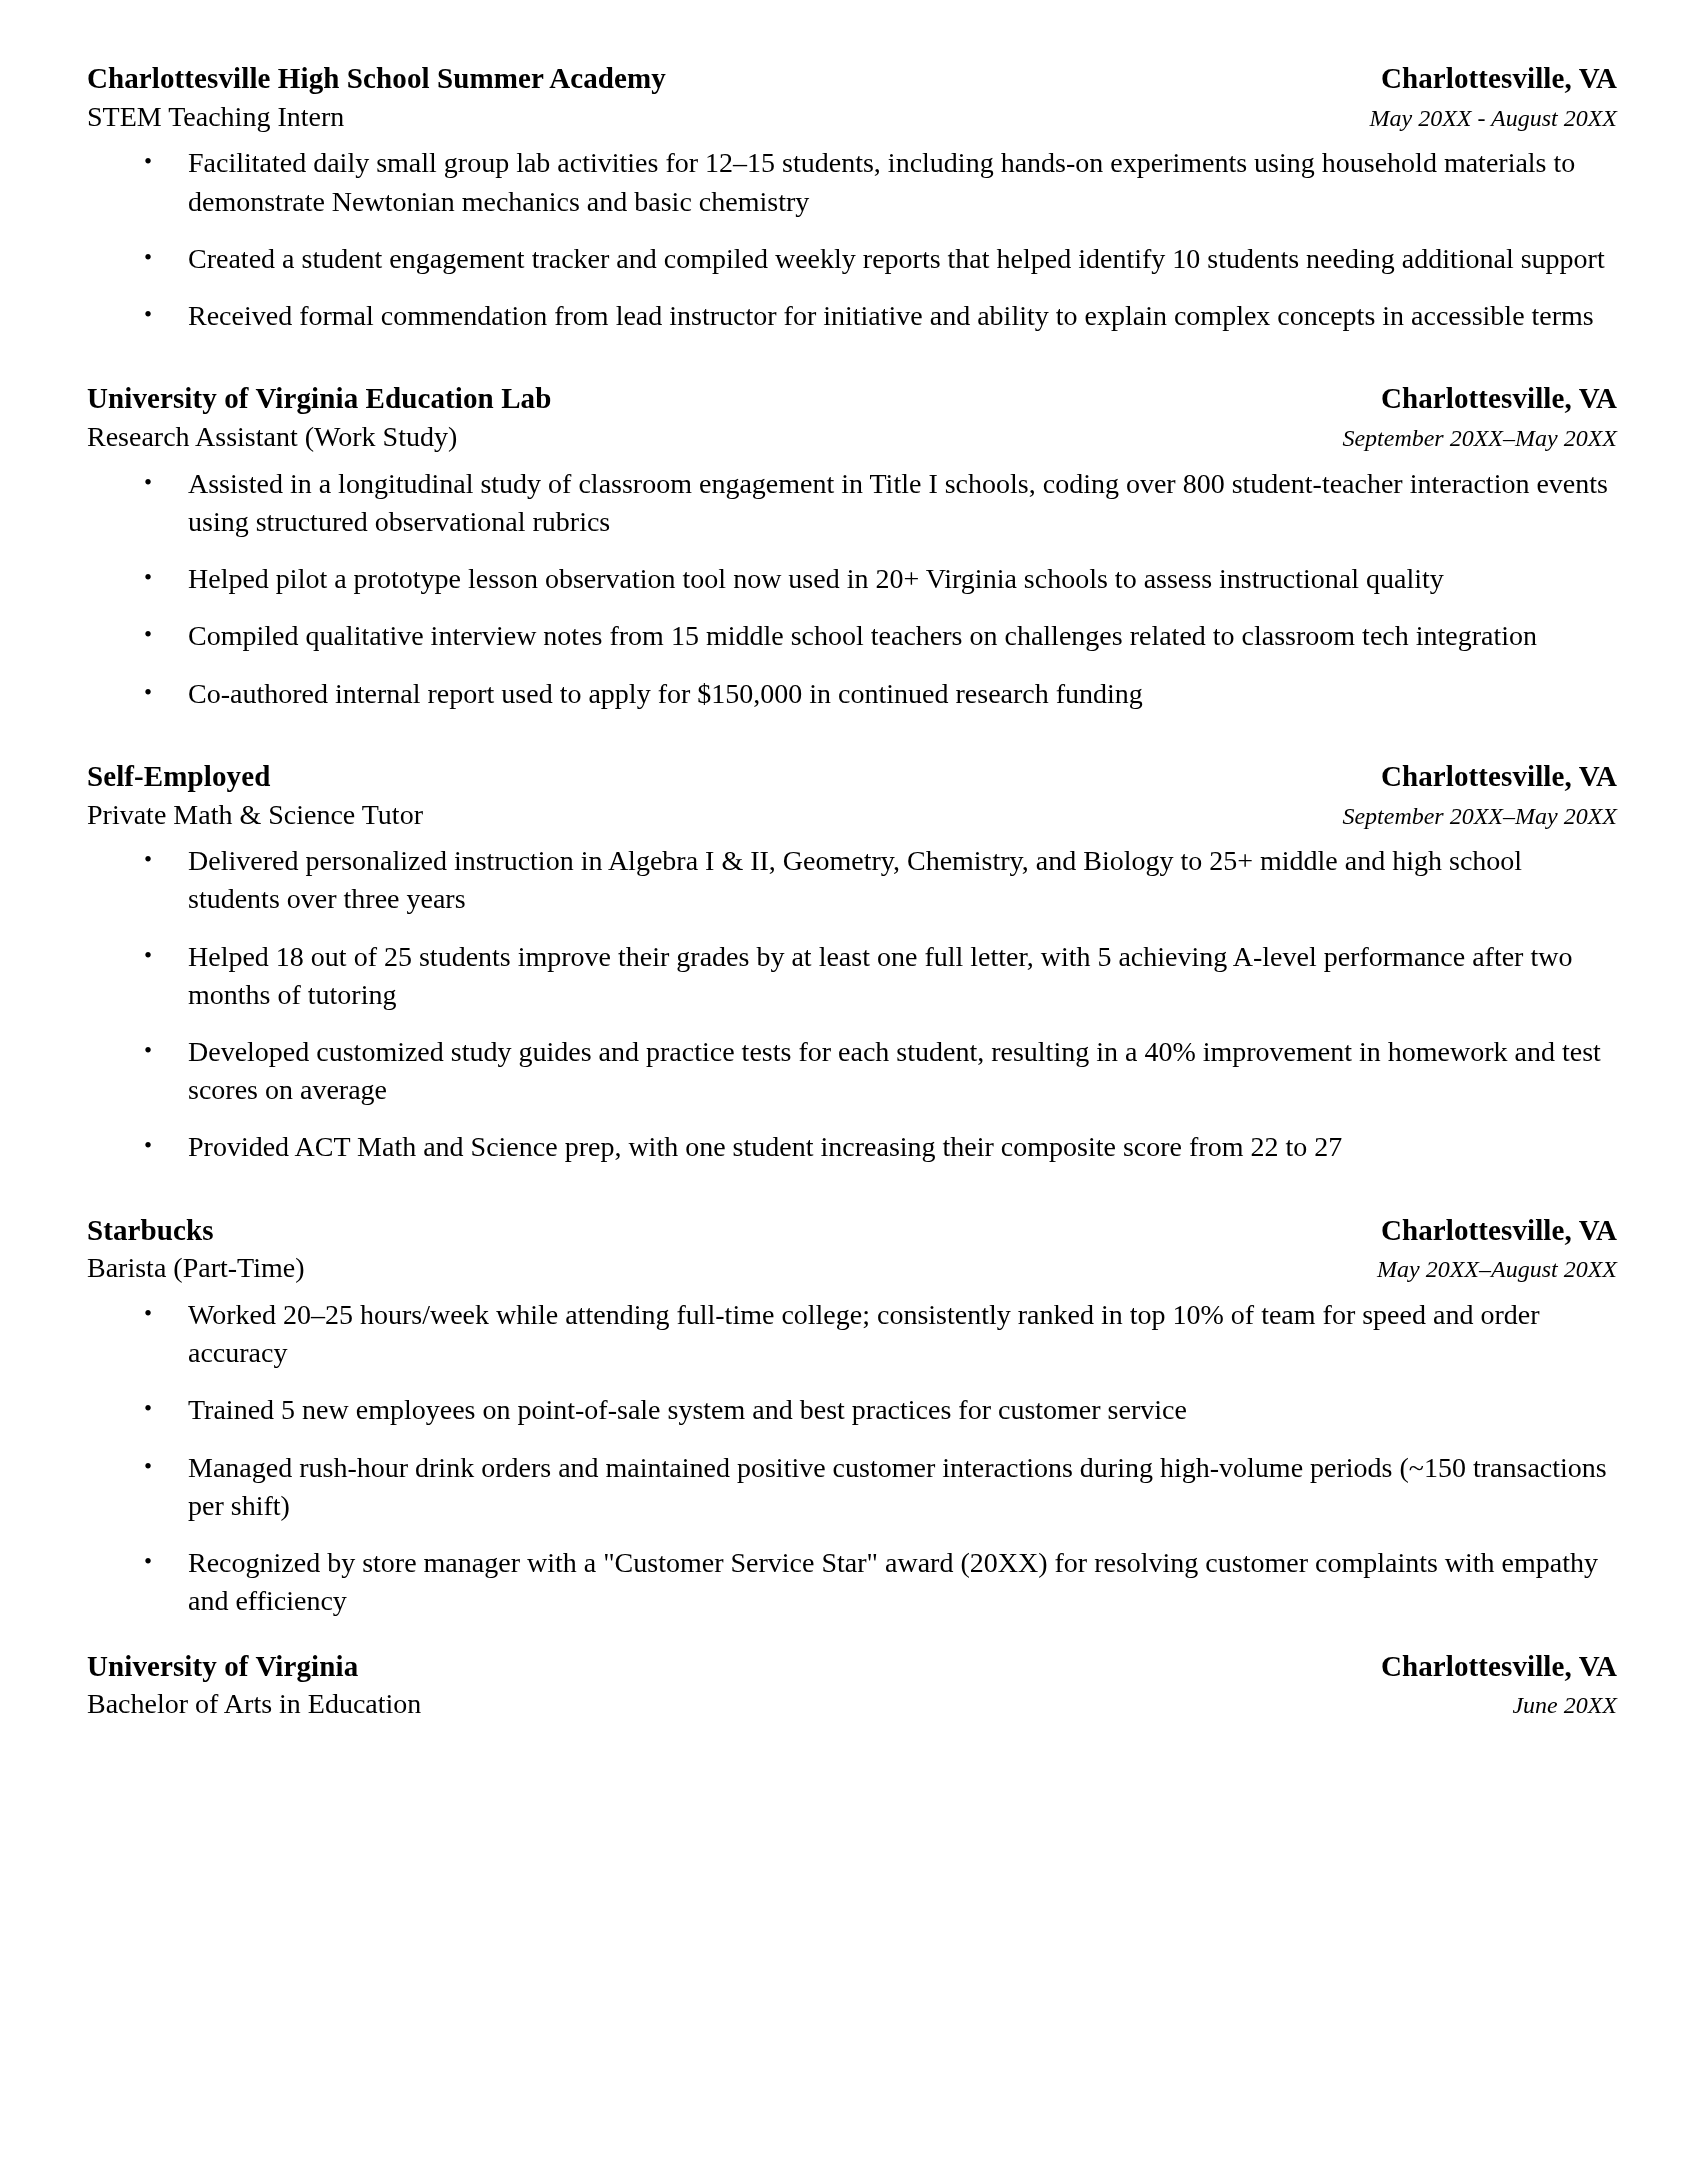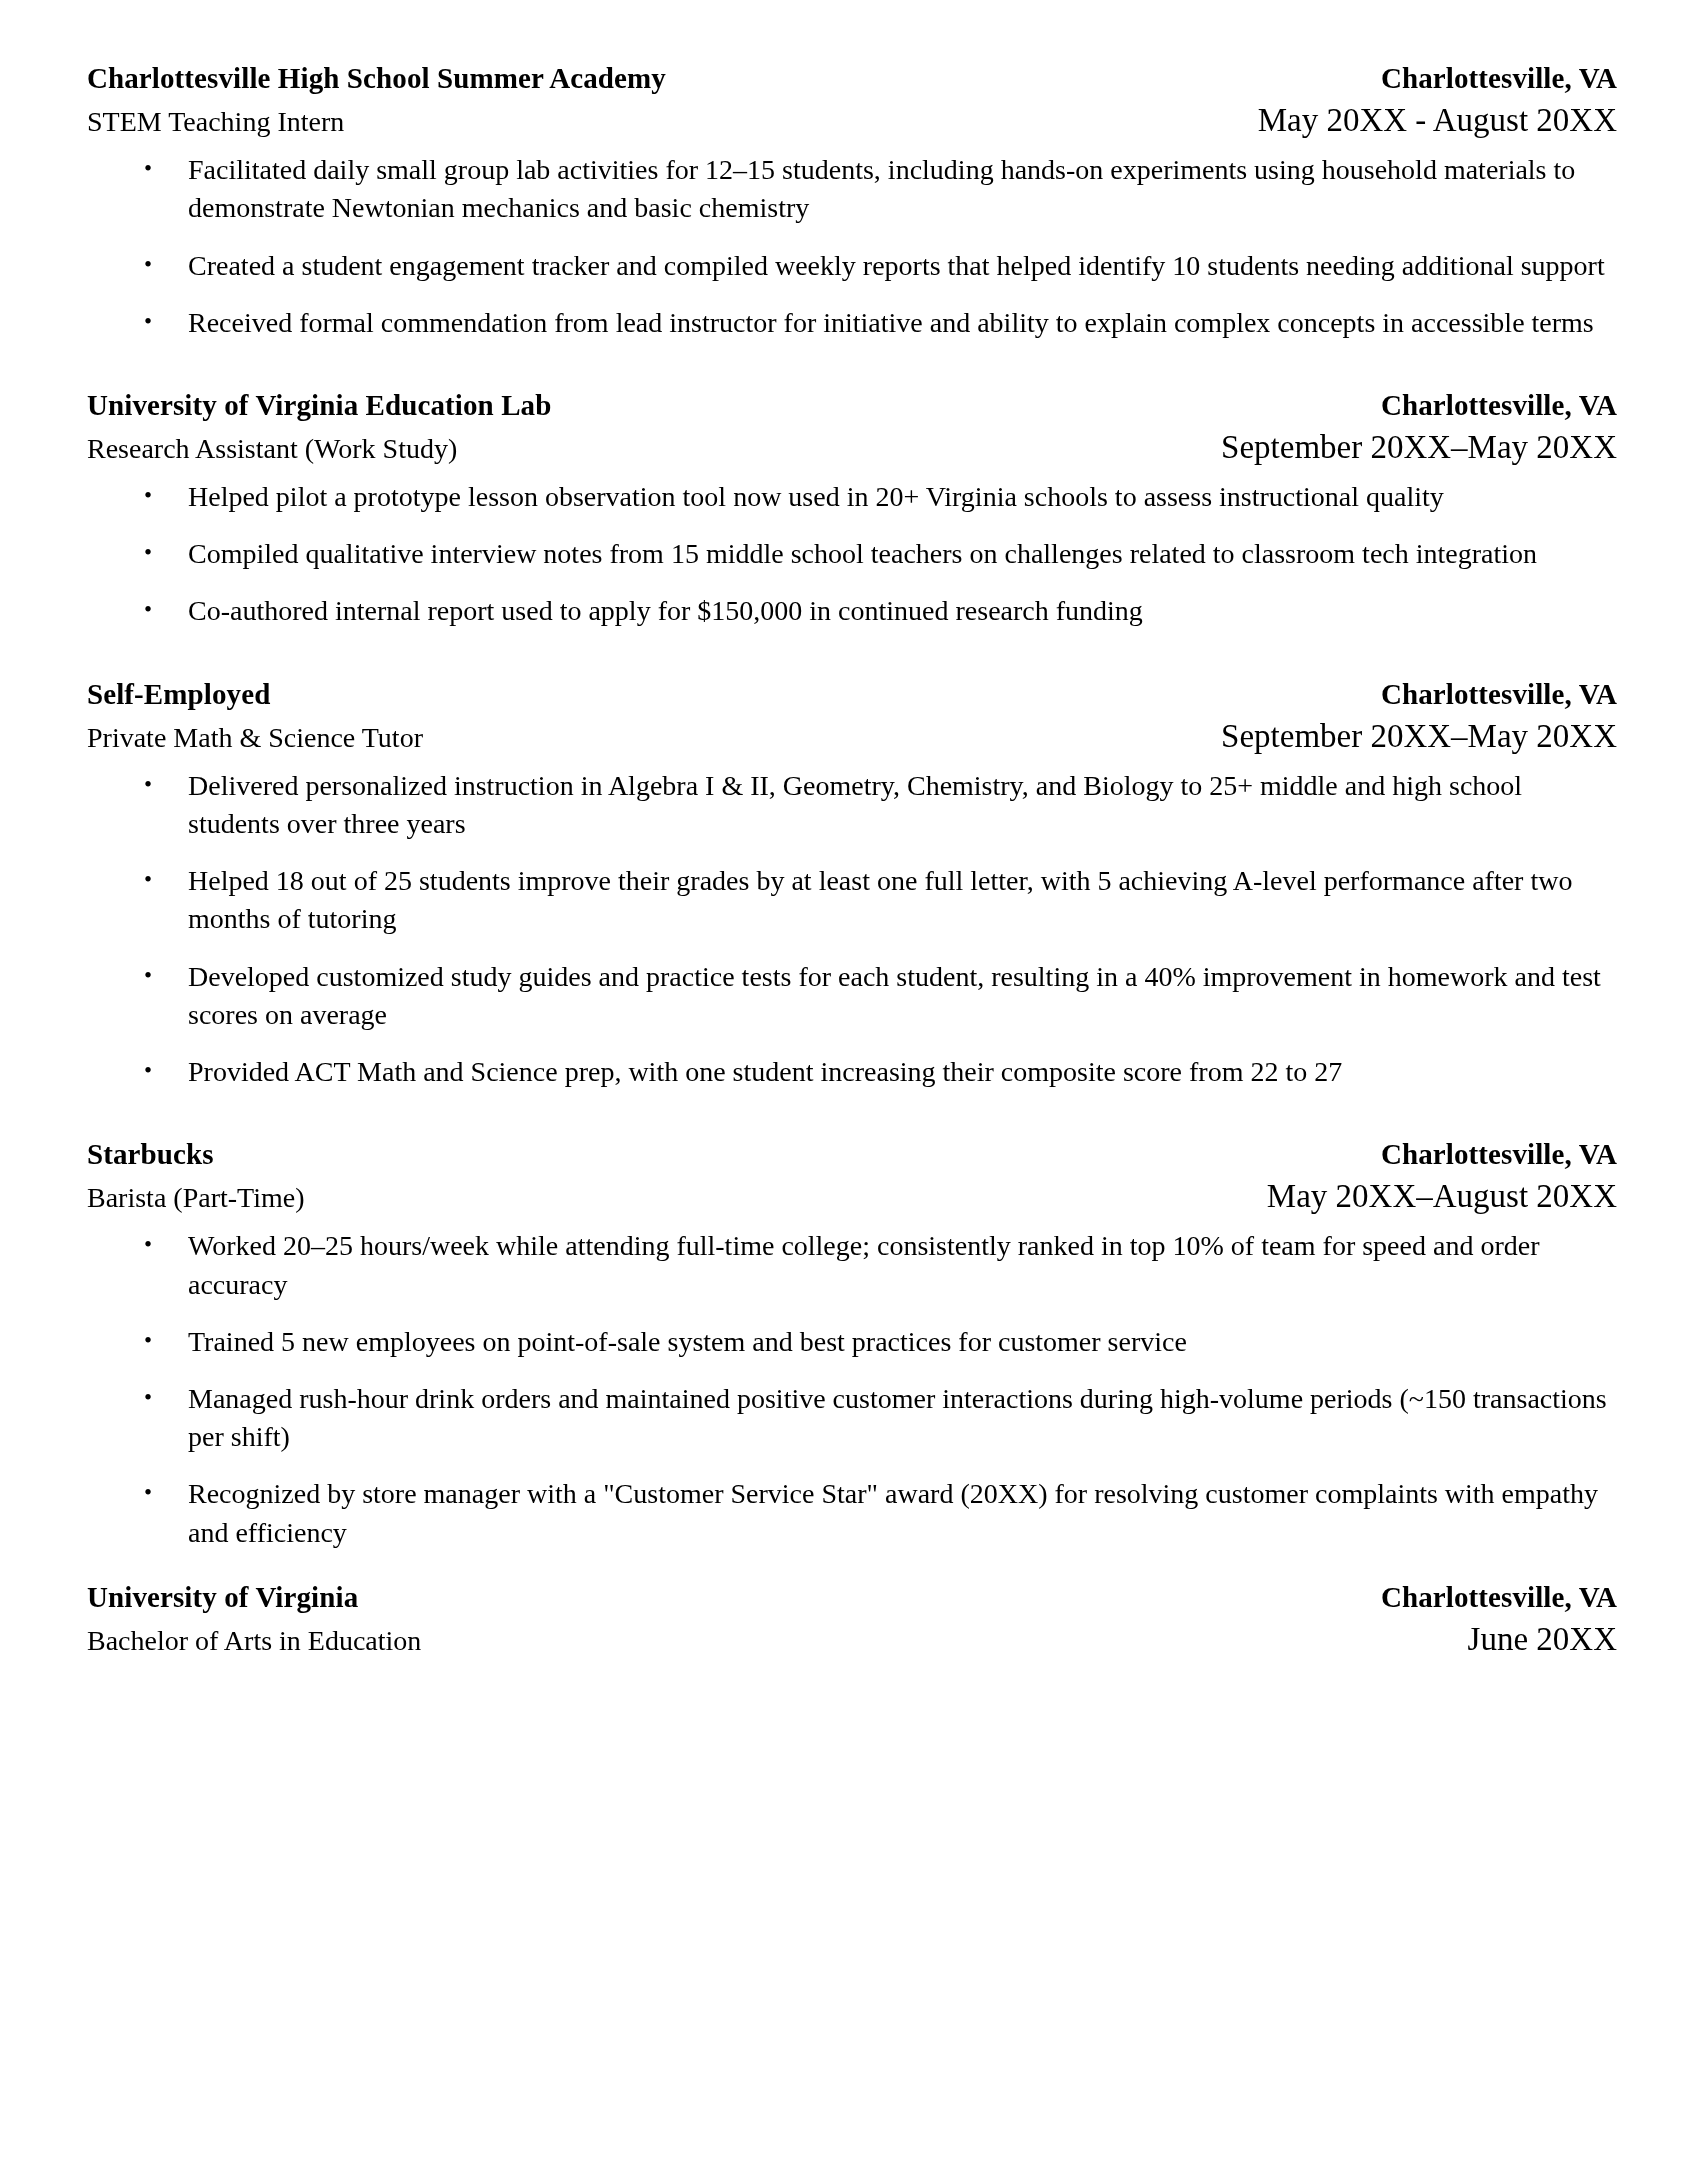--- a/index.html
+++ b/index.html
@@ -41,21 +41,22 @@
     font-size: 29px;
     font-weight: bold;
     text-align: right;
     letter-spacing: 0.1px;
   }
   .role {
     font-size: 28px;
     font-weight: normal;
   }
   .dates {
-    font-size: 33px;
+    font-size: 24px;
+    font-style: italic;
     text-align: left;
   }
 
   ul.bullets {
     list-style: none;
     margin: 9px 0 0 0;
     padding: 0;
   }
   ul.bullets li {
     position: relative;
@@ -124,20 +125,21 @@
   <div class="entry">
     <div class="entry-line">
       <span class="org">University of Virginia Education Lab</span>
       <span class="loc">Charlottesville, VA</span>
     </div>
     <div class="entry-line">
       <span class="role">Research Assistant (Work Study)</span>
       <span class="dates">September 20XX–May 20XX</span>
     </div>
     <ul class="bullets">
+      <li>Assisted in a longitudinal study of classroom engagement in Title I schools, coding over 800 student-teacher interaction events using structured observational rubrics</li>
       <li>Helped pilot a prototype lesson observation tool now used in 20+ Virginia schools to assess instructional quality</li>
       <li>Compiled qualitative interview notes from 15 middle school teachers on challenges related to classroom tech integration</li>
       <li>Co-authored internal report used to apply for $150,000 in continued research funding</li>
     </ul>
   </div>
 
   <div class="entry-spacer"></div>
 
   <div class="entry">
     <div class="entry-line">

